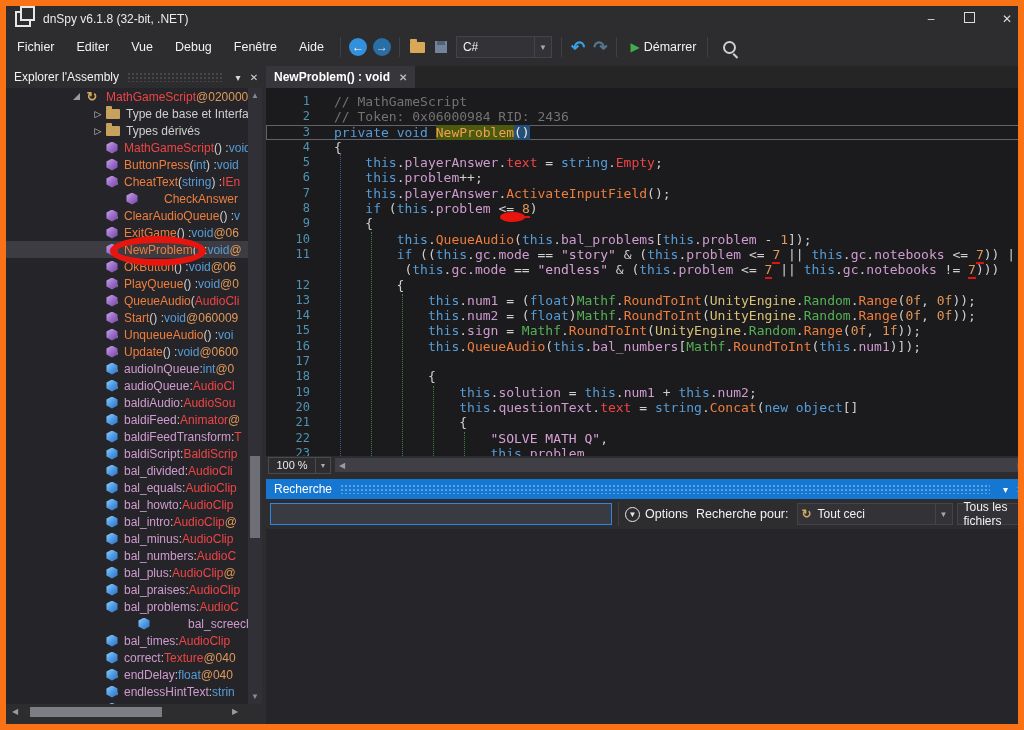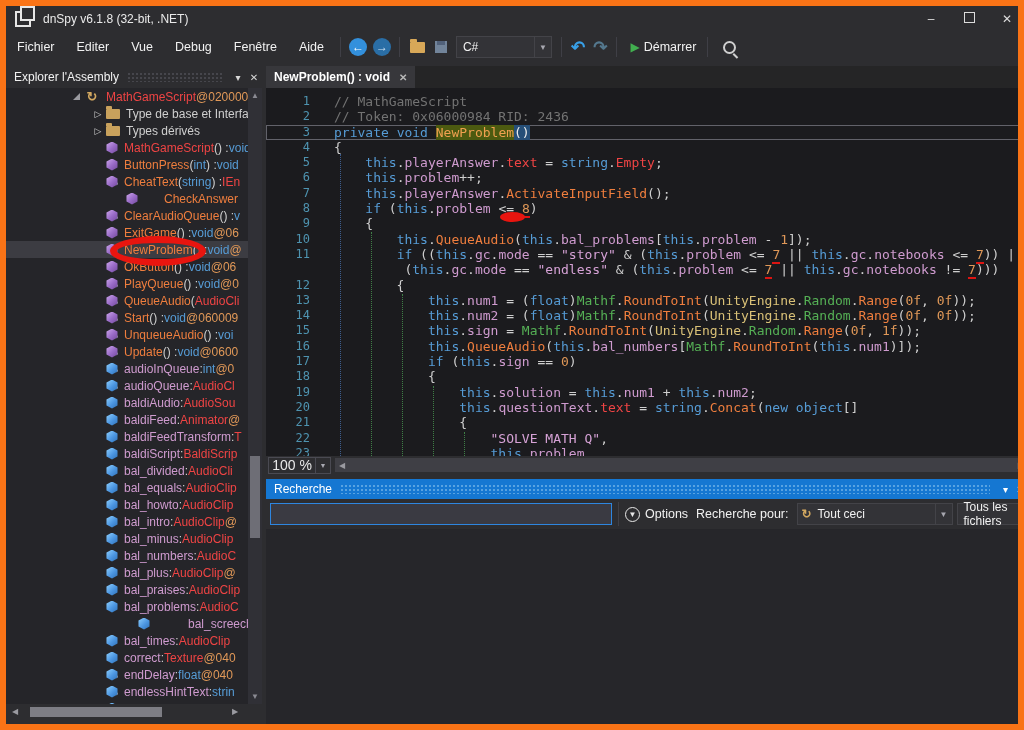--- a/index.html
+++ b/index.html
@@ -83,21 +83,21 @@
   .tk-k{color:#569cd6}.tk-c{color:#737373}.tk-f{color:#cf9bcf}.tk-p{color:#ef4444}
   .tk-m{color:#ef7e3e}.tk-t{color:#55b055}.tk-ns{color:#d9c077}.tk-n{color:#e09858}
   .tk-s{color:#d6a2d6}.tk-d{color:#cfcfcf}
   .rul{box-shadow:0 2px 0 0 #dd1512;}
   .tk-hlname{color:#f0a050;background:#4c5a10;}
   .tk-hlparen{color:#ececec;background:#264f78;}
   .guide{position:absolute;width:0;border-left:1px dotted #3f7f46;}
   .guide.blue{border-left-color:#3c5c8c;}
   .code-vscroll{position:absolute;right:0;top:22px;width:8px;height:368px;background:#27272b;}
   .editor-bottom{position:relative;height:18px;background:#2d2d30;display:flex;align-items:center;}
-  .zoombox{width:46px;height:15px;border:1px solid #4a4a52;margin-left:2px;display:flex;align-items:center;justify-content:center;color:#e8e8e8;font-size:14px;}
+  .zoombox{width:46px;height:15px;border:1px solid #4a4a52;margin-left:2px;display:flex;align-items:center;justify-content:center;color:#e8e8e8;font-size:11px;}
   .zoomdrop{width:14px;height:15px;border:1px solid #4a4a52;border-left:none;display:flex;align-items:center;justify-content:center;color:#a8a8b0;font-size:7px;}
   .hsb-track{position:relative;flex:1;height:14px;background:#3f3f45;margin:0 0 0 4px;}
   .hsb-track .sb-arrow{top:3px;}
 
   
   .search-panel{left:260px;top:473px;width:762px;height:253px;background:#26262a;}
   .search-head{height:20px;background:#1577d2;display:flex;align-items:center;}
   .search-head .sh-title{padding-left:8px;color:#fff;font-size:12px;white-space:nowrap;}
   .sh-dots{flex:1;height:10px;margin:0 8px;background-image:radial-gradient(#58a3e2 0.9px,transparent 1.1px);background-size:4px 4px;}
   .sh-btn{width:15px;text-align:center;color:#fff;font-size:10px;}
@@ -515,21 +515,21 @@
           <div class="crow"><span class="lnum">8</span><span class="ltext"><span class="tk-d">    </span><span class="tk-k">if</span><span class="tk-d"> (</span><span class="tk-k">this</span><span class="tk-d">.</span><span class="tk-f">problem</span><span class="tk-d"> &lt;= </span><span class="tk-n rul">8</span><span class="tk-d">)</span></span></div>
           <div class="crow"><span class="lnum">9</span><span class="ltext"><span class="tk-d">    {</span></span></div>
           <div class="crow"><span class="lnum">10</span><span class="ltext"><span class="tk-d">        </span><span class="tk-k">this</span><span class="tk-d">.</span><span class="tk-m">QueueAudio</span><span class="tk-d">(</span><span class="tk-k">this</span><span class="tk-d">.</span><span class="tk-f">bal_problems</span><span class="tk-d">[</span><span class="tk-k">this</span><span class="tk-d">.</span><span class="tk-f">problem</span><span class="tk-d"> - </span><span class="tk-n">1</span><span class="tk-d">]);</span></span></div>
           <div class="crow"><span class="lnum">11</span><span class="ltext"><span class="tk-d">        </span><span class="tk-k">if</span><span class="tk-d"> ((</span><span class="tk-k">this</span><span class="tk-d">.</span><span class="tk-f">gc</span><span class="tk-d">.</span><span class="tk-f">mode</span><span class="tk-d"> == </span><span class="tk-s">"story"</span><span class="tk-d"> &amp; (</span><span class="tk-k">this</span><span class="tk-d">.</span><span class="tk-f">problem</span><span class="tk-d"> &lt;= </span><span class="tk-n rul">7</span><span class="tk-d"> || </span><span class="tk-k">this</span><span class="tk-d">.</span><span class="tk-f">gc</span><span class="tk-d">.</span><span class="tk-f">notebooks</span><span class="tk-d"> &lt;= </span><span class="tk-n rul">7</span><span class="tk-d">)) ||</span></span></div>
           <div class="crow"><span class="lnum"></span><span class="ltext"><span class="tk-d">         (</span><span class="tk-k">this</span><span class="tk-d">.</span><span class="tk-f">gc</span><span class="tk-d">.</span><span class="tk-f">mode</span><span class="tk-d"> == </span><span class="tk-s">"endless"</span><span class="tk-d"> &amp; (</span><span class="tk-k">this</span><span class="tk-d">.</span><span class="tk-f">problem</span><span class="tk-d"> &lt;= </span><span class="tk-n rul">7</span><span class="tk-d"> || </span><span class="tk-k">this</span><span class="tk-d">.</span><span class="tk-f">gc</span><span class="tk-d">.</span><span class="tk-f">notebooks</span><span class="tk-d"> != </span><span class="tk-n rul">7</span><span class="tk-d">)))</span></span></div>
           <div class="crow"><span class="lnum">12</span><span class="ltext"><span class="tk-d">        {</span></span></div>
           <div class="crow"><span class="lnum">13</span><span class="ltext"><span class="tk-d">            </span><span class="tk-k">this</span><span class="tk-d">.</span><span class="tk-f">num1</span><span class="tk-d"> = (</span><span class="tk-k">float</span><span class="tk-d">)</span><span class="tk-t">Mathf</span><span class="tk-d">.</span><span class="tk-m">RoundToInt</span><span class="tk-d">(</span><span class="tk-ns">UnityEngine</span><span class="tk-d">.</span><span class="tk-t">Random</span><span class="tk-d">.</span><span class="tk-m">Range</span><span class="tk-d">(</span><span class="tk-n">0f</span><span class="tk-d">, </span><span class="tk-n">0f</span><span class="tk-d">));</span></span></div>
           <div class="crow"><span class="lnum">14</span><span class="ltext"><span class="tk-d">            </span><span class="tk-k">this</span><span class="tk-d">.</span><span class="tk-f">num2</span><span class="tk-d"> = (</span><span class="tk-k">float</span><span class="tk-d">)</span><span class="tk-t">Mathf</span><span class="tk-d">.</span><span class="tk-m">RoundToInt</span><span class="tk-d">(</span><span class="tk-ns">UnityEngine</span><span class="tk-d">.</span><span class="tk-t">Random</span><span class="tk-d">.</span><span class="tk-m">Range</span><span class="tk-d">(</span><span class="tk-n">0f</span><span class="tk-d">, </span><span class="tk-n">0f</span><span class="tk-d">));</span></span></div>
           <div class="crow"><span class="lnum">15</span><span class="ltext"><span class="tk-d">            </span><span class="tk-k">this</span><span class="tk-d">.</span><span class="tk-f">sign</span><span class="tk-d"> = </span><span class="tk-t">Mathf</span><span class="tk-d">.</span><span class="tk-m">RoundToInt</span><span class="tk-d">(</span><span class="tk-ns">UnityEngine</span><span class="tk-d">.</span><span class="tk-t">Random</span><span class="tk-d">.</span><span class="tk-m">Range</span><span class="tk-d">(</span><span class="tk-n">0f</span><span class="tk-d">, </span><span class="tk-n">1f</span><span class="tk-d">));</span></span></div>
           <div class="crow"><span class="lnum">16</span><span class="ltext"><span class="tk-d">            </span><span class="tk-k">this</span><span class="tk-d">.</span><span class="tk-m">QueueAudio</span><span class="tk-d">(</span><span class="tk-k">this</span><span class="tk-d">.</span><span class="tk-f">bal_numbers</span><span class="tk-d">[</span><span class="tk-t">Mathf</span><span class="tk-d">.</span><span class="tk-m">RoundToInt</span><span class="tk-d">(</span><span class="tk-k">this</span><span class="tk-d">.</span><span class="tk-f">num1</span><span class="tk-d">)]);</span></span></div>
-          <div class="crow"><span class="lnum">17</span><span class="ltext"><span class="tk-d">            </span><span class="tk-k">if</span><span class="tk-d"> (</span><span class="tk-k">this</span><span class="tk-d">.</span><span class="tk-f">sign</span><span class="tk-d"> == </span><span class="tk-n">0</span><span class="tk-d">)</span></span></div>
+          <div class="crow"><span class="lnum">17</span></div>
           <div class="crow"><span class="lnum">18</span><span class="ltext"><span class="tk-d">            {</span></span></div>
           <div class="crow"><span class="lnum">19</span><span class="ltext"><span class="tk-d">                </span><span class="tk-k">this</span><span class="tk-d">.</span><span class="tk-f">solution</span><span class="tk-d"> = </span><span class="tk-k">this</span><span class="tk-d">.</span><span class="tk-f">num1</span><span class="tk-d"> + </span><span class="tk-k">this</span><span class="tk-d">.</span><span class="tk-f">num2</span><span class="tk-d">;</span></span></div>
           <div class="crow"><span class="lnum">20</span><span class="ltext"><span class="tk-d">                </span><span class="tk-k">this</span><span class="tk-d">.</span><span class="tk-f">questionText</span><span class="tk-d">.</span><span class="tk-p">text</span><span class="tk-d"> = </span><span class="tk-k">string</span><span class="tk-d">.</span><span class="tk-m">Concat</span><span class="tk-d">(</span><span class="tk-k">new</span><span class="tk-d"> </span><span class="tk-k">object</span><span class="tk-d">[]</span></span></div>
           <div class="crow"><span class="lnum">21</span><span class="ltext"><span class="tk-d">                {</span></span></div>
           <div class="crow"><span class="lnum">22</span><span class="ltext"><span class="tk-d">                    </span><span class="tk-s">"SOLVE MATH Q"</span><span class="tk-d">,</span></span></div>
           <div class="crow"><span class="lnum">23</span><span class="ltext"><span class="tk-d">                    </span><span class="tk-k">this</span><span class="tk-d">.</span><span class="tk-f">problem</span><span class="tk-d">,</span></span></div>
         </div>
     </div>
     <div class="code-vscroll" style="top:22px"></div>
     <div class="editor-bottom">

